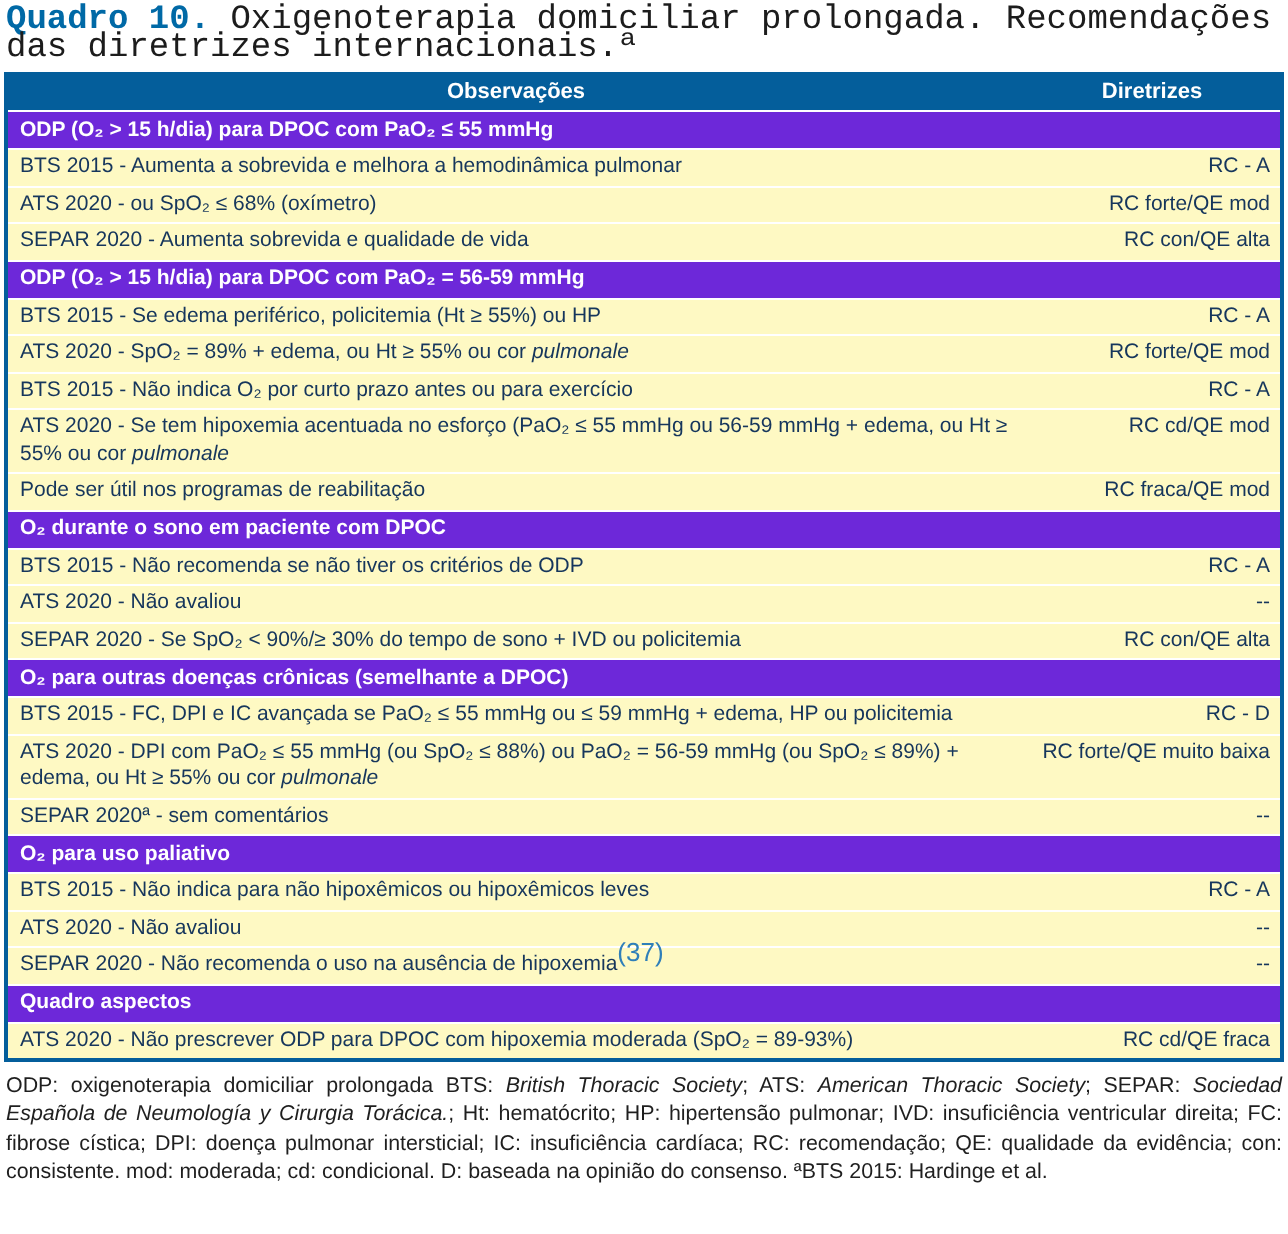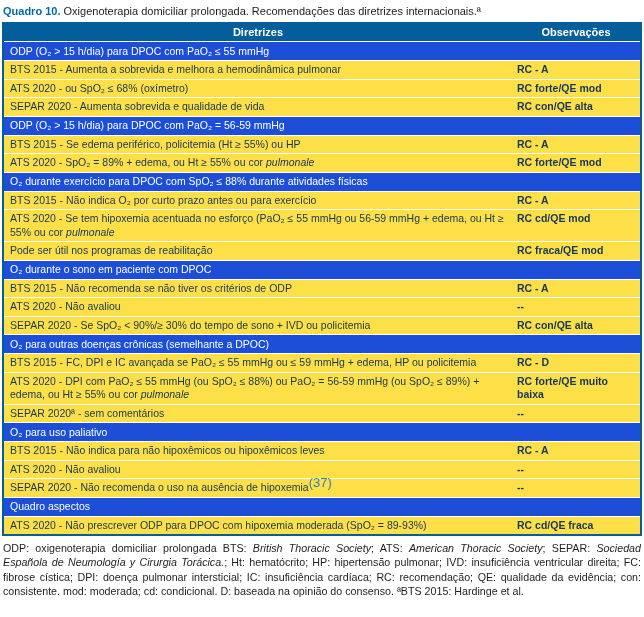--- a/index.html
+++ b/index.html
@@ -4,63 +4,63 @@
 <style>
   html,body{margin:0;padding:0;background:#ffffff;}
   body{
     width:644px;height:617px;
     font-family:"Liberation Sans","DejaVu Sans",sans-serif;
     color:#16365c;
     -webkit-font-smoothing:antialiased;
   }
   .page{padding:3px 2px 0 2px;}
   .title{
-    font-size:11px;line-height:14px;color:#1c1c1c;margin:1px 0 4px 1px;
+    font-size:17px;line-height:14px;color:#1c1c1c;margin:1px 0 4px 1px;font-family:Liberation Mono, monospace;
   }
   .title .title-label{color:#0069a6;font-weight:bold;}
   .tbl{
     border:2px solid #045e9b;
     background:#e5e6e8;
   }
   .thead{
     display:grid;grid-template-columns:1fr 128px;
     background:#045e9b;color:#ffffff;font-weight:bold;font-size:11px;
   }
   .thead .hcell{text-align:center;padding:2px 4px;line-height:13px;}
   .shead{
-    background:#1d4ed8;color:#ffffff;font-weight:normal;font-size:10.5px;
+    background:#6d28d9;color:#ffffff;font-weight:bold;font-size:10.5px;
     padding:2.5px 6px;line-height:13px;border-top:1px solid #ffffff;
   }
   .row{
     display:grid;grid-template-columns:1fr 128px;
-    background:#fde047;border-top:1px solid #ffffff;
+    background:#fef9c3;border-top:1px solid #ffffff;
     font-size:10.5px;align-items:start;
   }
   .cl{padding:2px 6px 2px 6px;line-height:13.5px;}
-  .cr{text-align:left;padding:2px 5px;line-height:13.5px;font-weight:bold;}
+  .cr{text-align:right;padding:2px 5px;line-height:13.5px;}
   .cl i{font-style:italic;}
   sup.cite{color:#2f7fb9;font-size:13px;line-height:0;}
   .fn{
     margin:5px 1px 0 1px;font-size:10.7px;line-height:14.4px;
     color:#1f1f1f;text-align:justify;
   }
   .fn i{font-style:italic;}
 </style>
 </head>
 <body>
 
 <div class="page">
 
   <div class="title"><span class="title-label">Quadro 10.</span><span> Oxigenoterapia domiciliar prolongada. Recomendações das diretrizes internacionais.ª</span></div>
 
   <div class="tbl">
 
     <div class="thead">
+      <div class="hcell">Observações</div>
       <div class="hcell">Diretrizes</div>
-      <div class="hcell">Observações</div>
     </div>
 
     <div class="shead">ODP (O₂ &gt; 15 h/dia) para DPOC com PaO₂ ≤ 55 mmHg</div>
     <div class="row">
       <div class="cl"><span>BTS 2015 - Aumenta a sobrevida e melhora a hemodinâmica pulmonar</span></div>
       <div class="cr">RC - A</div>
     </div>
     <div class="row">
       <div class="cl"><span>ATS 2020 - ou SpO₂ ≤ 68% (oxímetro)</span></div>
       <div class="cr">RC forte/QE mod</div>
@@ -73,21 +73,20 @@
     <div class="shead">ODP (O₂ &gt; 15 h/dia) para DPOC com PaO₂ = 56-59 mmHg</div>
     <div class="row">
       <div class="cl"><span>BTS 2015 - Se edema periférico, policitemia (Ht ≥ 55%) ou HP</span></div>
       <div class="cr">RC - A</div>
     </div>
     <div class="row">
       <div class="cl"><span>ATS 2020 - SpO₂ = 89% + edema, ou Ht ≥ 55% ou cor </span><i>pulmonale</i></div>
       <div class="cr">RC forte/QE mod</div>
     </div>
 
-    <div class="shead">O₂ durante exercício para DPOC com SpO₂ ≤ 88% durante atividades físicas</div>
     <div class="row">
       <div class="cl"><span>BTS 2015 - Não indica O₂ por curto prazo antes ou para exercício</span></div>
       <div class="cr">RC - A</div>
     </div>
     <div class="row">
       <div class="cl"><span>ATS 2020 - Se tem hipoxemia acentuada no esforço (PaO₂ ≤ 55 mmHg ou 56-59 mmHg + edema, ou Ht ≥ 55% ou cor </span><i>pulmonale</i></div>
       <div class="cr">RC cd/QE mod</div>
     </div>
     <div class="row">
       <div class="cl"><span>Pode ser útil nos programas de reabilitação</span></div>

